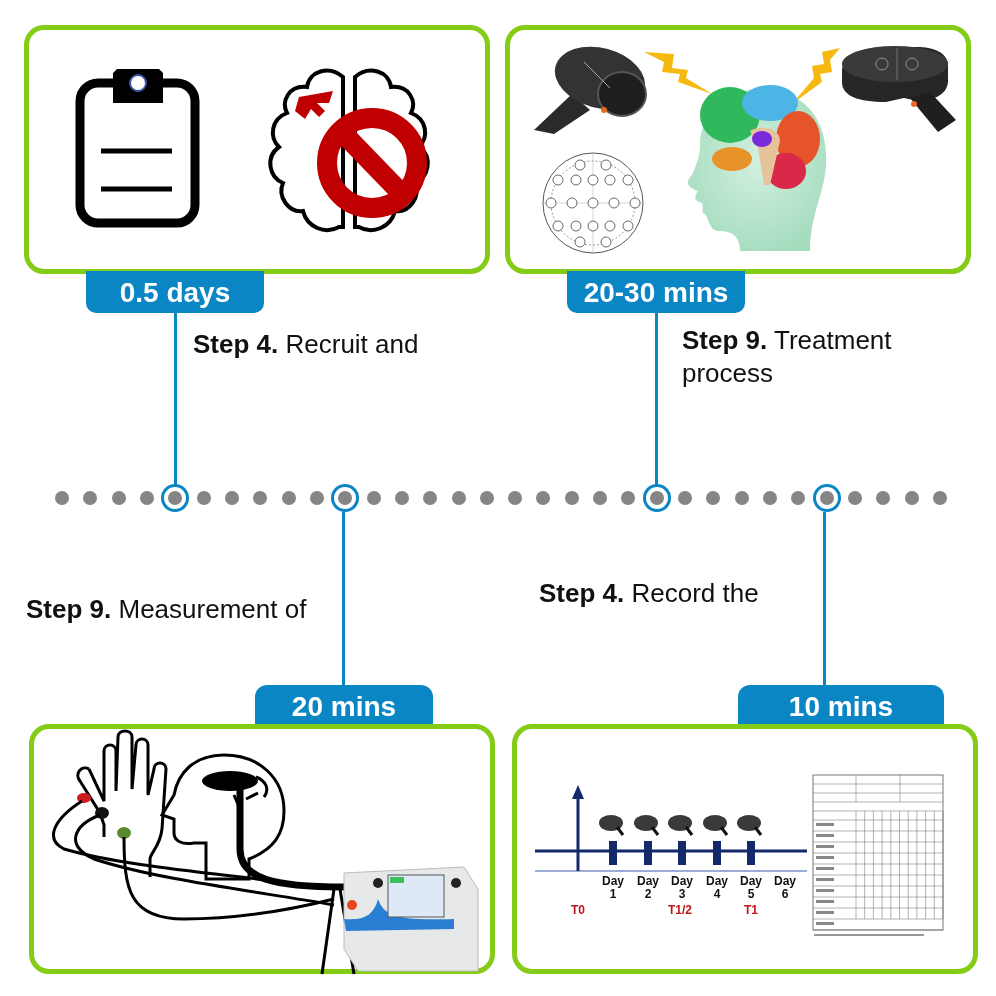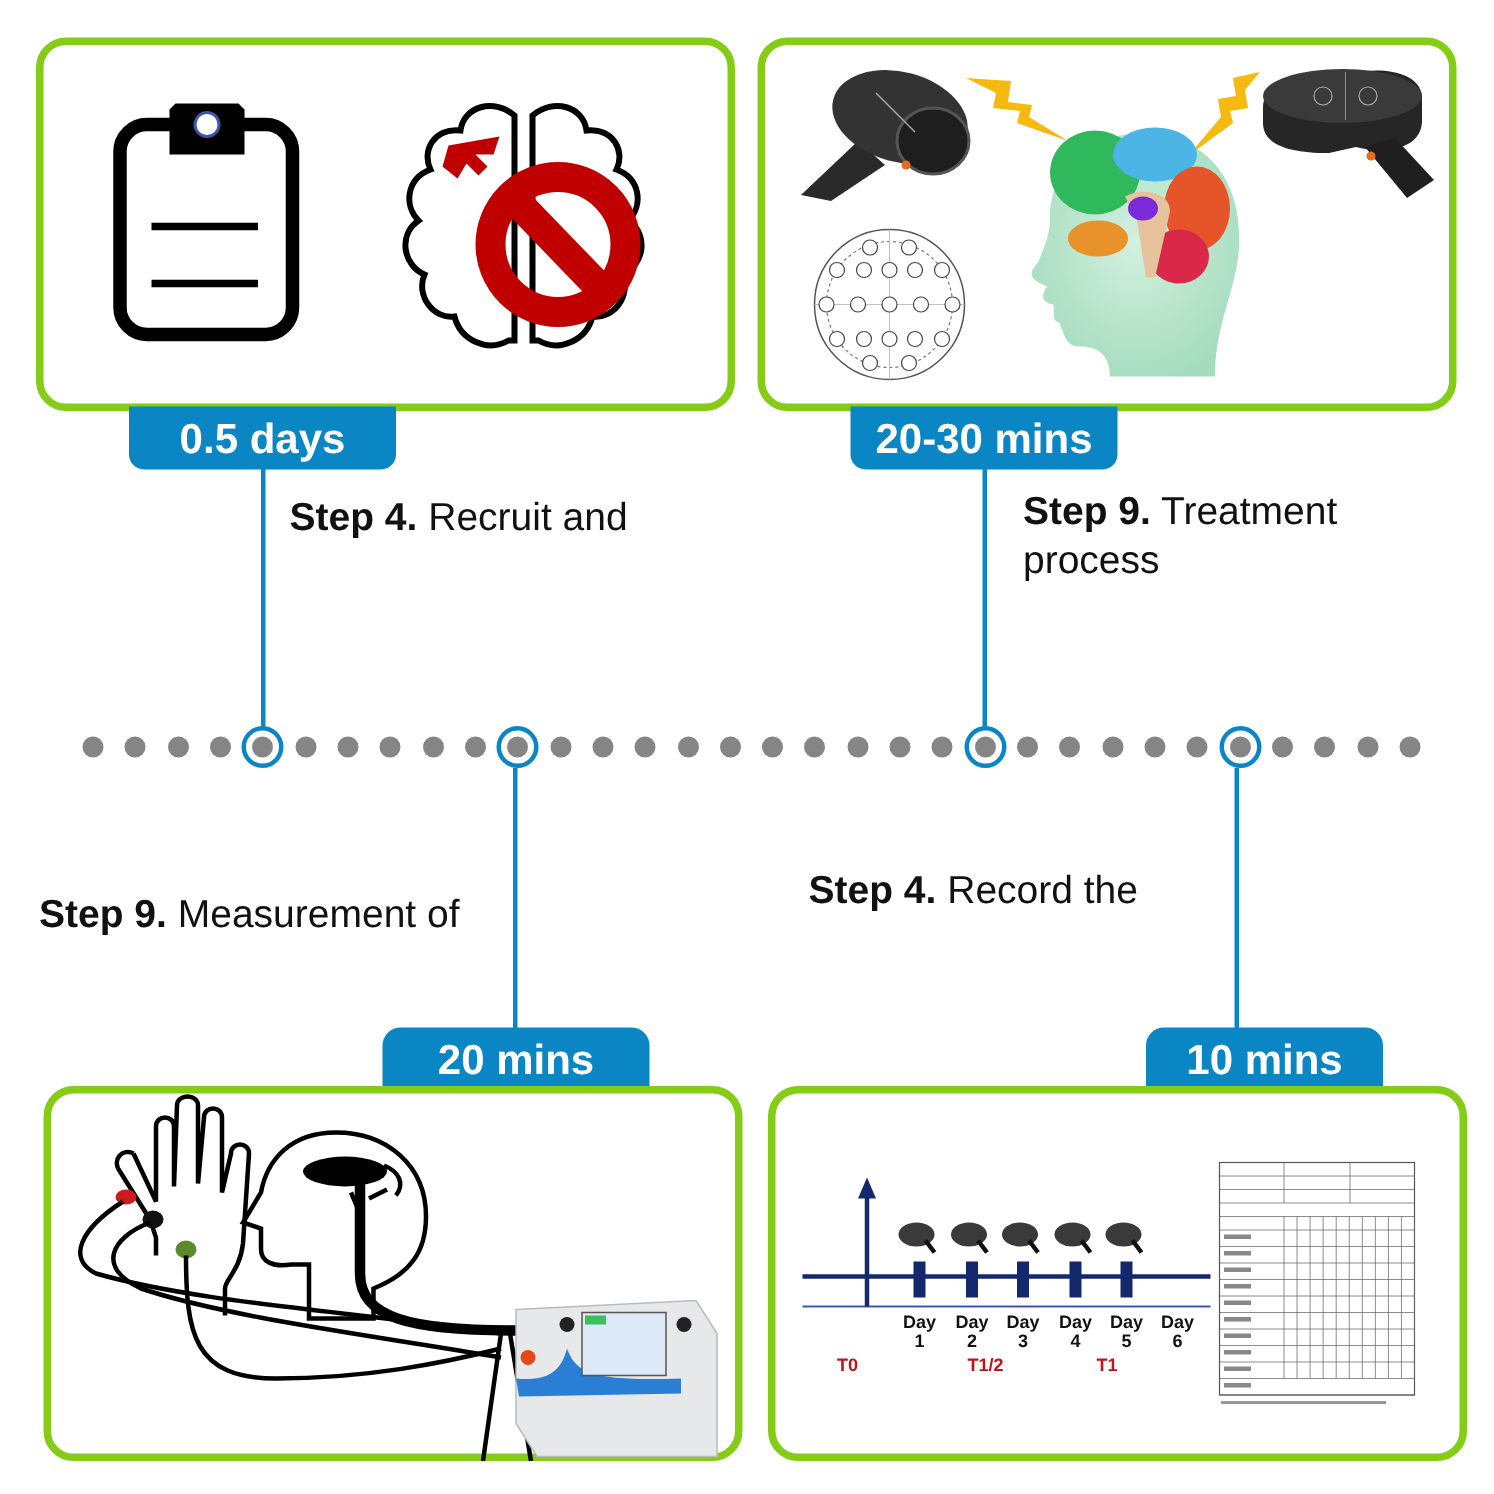--- a/index.html
+++ b/index.html
@@ -8,21 +8,21 @@
   .tab{position:absolute;background:#0a86c4;color:#fff;font-weight:bold;font-size:28px;text-align:center;box-sizing:border-box;line-height:44px;}
   .tab.top{border-radius:0 0 10px 10px;}
   .tab.bot{border-radius:12px 12px 0 0;}
   .vline{position:absolute;width:3px;background:#0a86c4;}
   .steptext{position:absolute;font-size:26px;line-height:33px;color:#111;}
   .steptext b{font-weight:bold;}
   .dot{position:absolute;width:14px;height:14px;border-radius:50%;background:#858585;}
   .ring{position:absolute;width:28px;height:28px;border-radius:50%;border:3px solid #0a86c4;box-sizing:border-box;background:transparent;}
   svg{position:absolute;overflow:visible;}
   .daylbl{position:absolute;font-size:12px;font-weight:bold;text-align:center;width:34px;line-height:13px;}
-  .tlbl{position:absolute;font-size:12px;font-weight:bold;color:#c0141c;text-align:left;width:40px;}
+  .tlbl{position:absolute;font-size:12px;font-weight:bold;color:#c0141c;text-align:center;width:40px;}
 </style>
 </head>
 <body>
 
 <div id="timeline">
     <div class="dot" style="left: 55px; top: 491px;"></div>
     <div class="dot" style="left: 83.3226px; top: 491px;"></div>
     <div class="dot" style="left: 111.645px; top: 491px;"></div>
     <div class="dot" style="left: 139.968px; top: 491px;"></div>
     <div class="dot" style="left: 168.29px; top: 491px;"></div>
@@ -202,21 +202,21 @@
     <path d="M10 14 L130 8 L144 30 L144 112 L24 112 L10 90 Z" fill="#e6e8ea" stroke="#bbb" stroke-width="1"></path>
     <path d="M10 60 C30 62 40 56 44 40 C50 56 60 62 120 60 L120 70 L12 72 Z" fill="#2a7fd4"></path>
     <rect x="54" y="16" width="56" height="42" fill="#dde9f6" stroke="#555" stroke-width="1"></rect>
     <rect x="56" y="18" width="14" height="6" fill="#3cc05a"></rect>
     <circle cx="44" cy="24" r="5" fill="#222"></circle>
     <circle cx="122" cy="24" r="5" fill="#222"></circle>
     <circle cx="18" cy="46" r="5" fill="#e4471a"></circle>
   </svg>
 </div>
 
-<div class="tab bot" style="left:764px;top:685px;width:158px;height:42px;">10 mins</div>
+<div class="tab bot" style="left:738px;top:685px;width:206px;height:42px;">10 mins</div>
 <div class="panel" style="left:512px;top:724px;width:466px;height:250px;">
   <svg id="sched" style="left:12px;top:50px;" width="280" height="100" viewBox="0 0 280 100">
       <line x1="6" y1="72" x2="278" y2="72" stroke="#13296b" stroke-width="3"></line>
       <line x1="6" y1="92" x2="278" y2="92" stroke="#3a5ab0" stroke-width="1.2"></line>
       <line x1="49" y1="92" x2="49" y2="16" stroke="#13296b" stroke-width="3"></line>
       <path d="M43 20 L49 6 L55 20 Z" fill="#13296b"></path>
       <rect x="80" y="62" width="8" height="24" fill="#13296b"></rect>
       <ellipse cx="82" cy="44" rx="12" ry="8" fill="#3a3a3a"></ellipse>
       <line x1="88" y1="48" x2="94" y2="56" stroke="#111" stroke-width="3"></line>
       <rect x="115" y="62" width="8" height="24" fill="#13296b"></rect>
@@ -253,21 +253,21 @@
         <div>Day</div>
         <div>5</div>
       </div>
       <div class="daylbl" style="left: 251px; top: 146px;">
         <div>Day</div>
         <div>6</div>
       </div>
     </div>
   <div id="tp-labels">
       <div class="tlbl" style="color: rgb(192, 20, 28); left: 41px; top: 174px;">T0</div>
-      <div class="tlbl" style="color: rgb(192, 20, 28); left: 128px; top: 174px;">T1/2</div>
+      <div class="tlbl" style="color: rgb(192, 20, 28); left: 143px; top: 174px;">T1/2</div>
       <div class="tlbl" style="color: rgb(192, 20, 28); left: 214px; top: 174px;">T1</div>
     </div>
 
   <svg id="form" style="left:295px;top:45px;" width="134" height="170" viewBox="0 0 134 170">
       <rect x="1" y="1" width="130" height="155" fill="#fff" stroke="#555" stroke-width="0.8"></rect>
       <line x1="1" y1="10" x2="131" y2="10" stroke="#666" stroke-width="0.5"></line>
       <line x1="1" y1="19" x2="131" y2="19" stroke="#666" stroke-width="0.5"></line>
       <line x1="1" y1="28" x2="131" y2="28" stroke="#666" stroke-width="0.5"></line>
       <line x1="1" y1="37" x2="131" y2="37" stroke="#666" stroke-width="0.5"></line>
       <line x1="44" y1="1" x2="44" y2="28" stroke="#666" stroke-width="0.5"></line>

